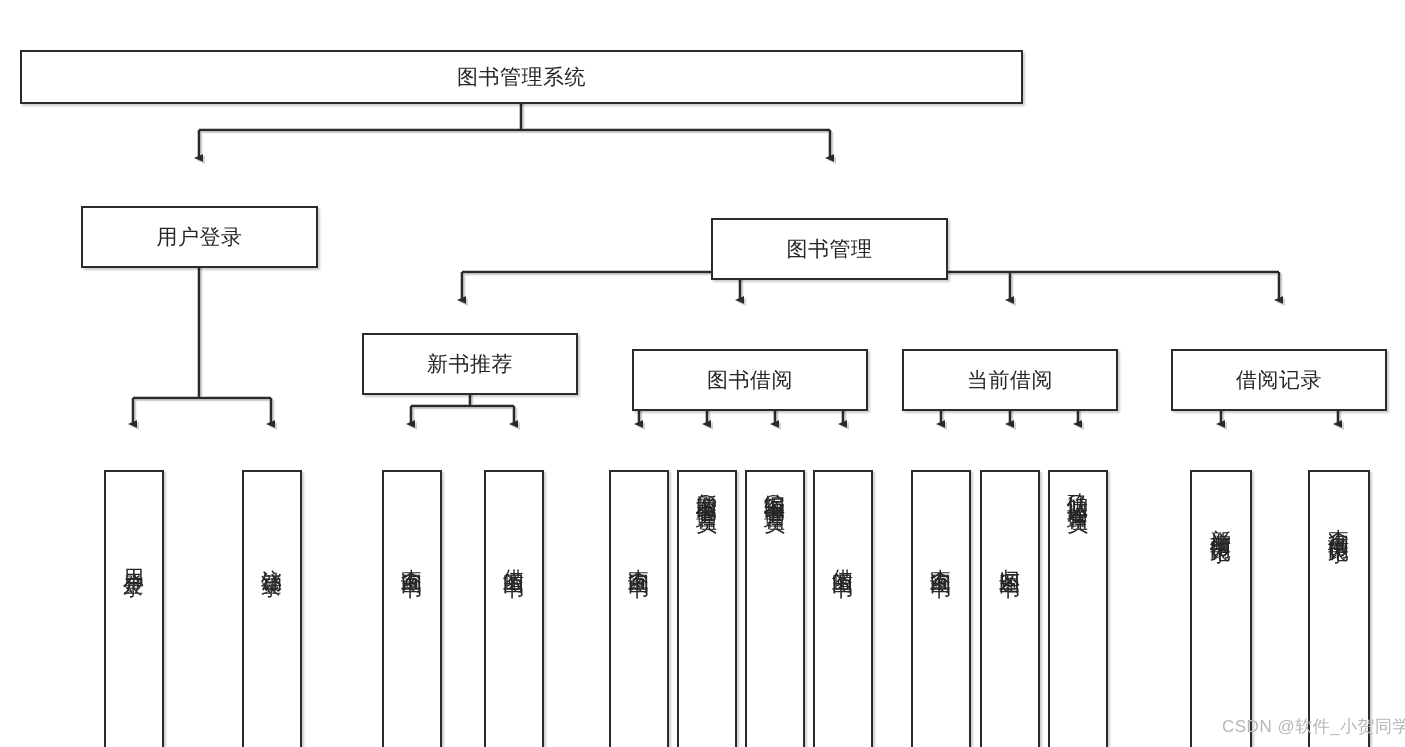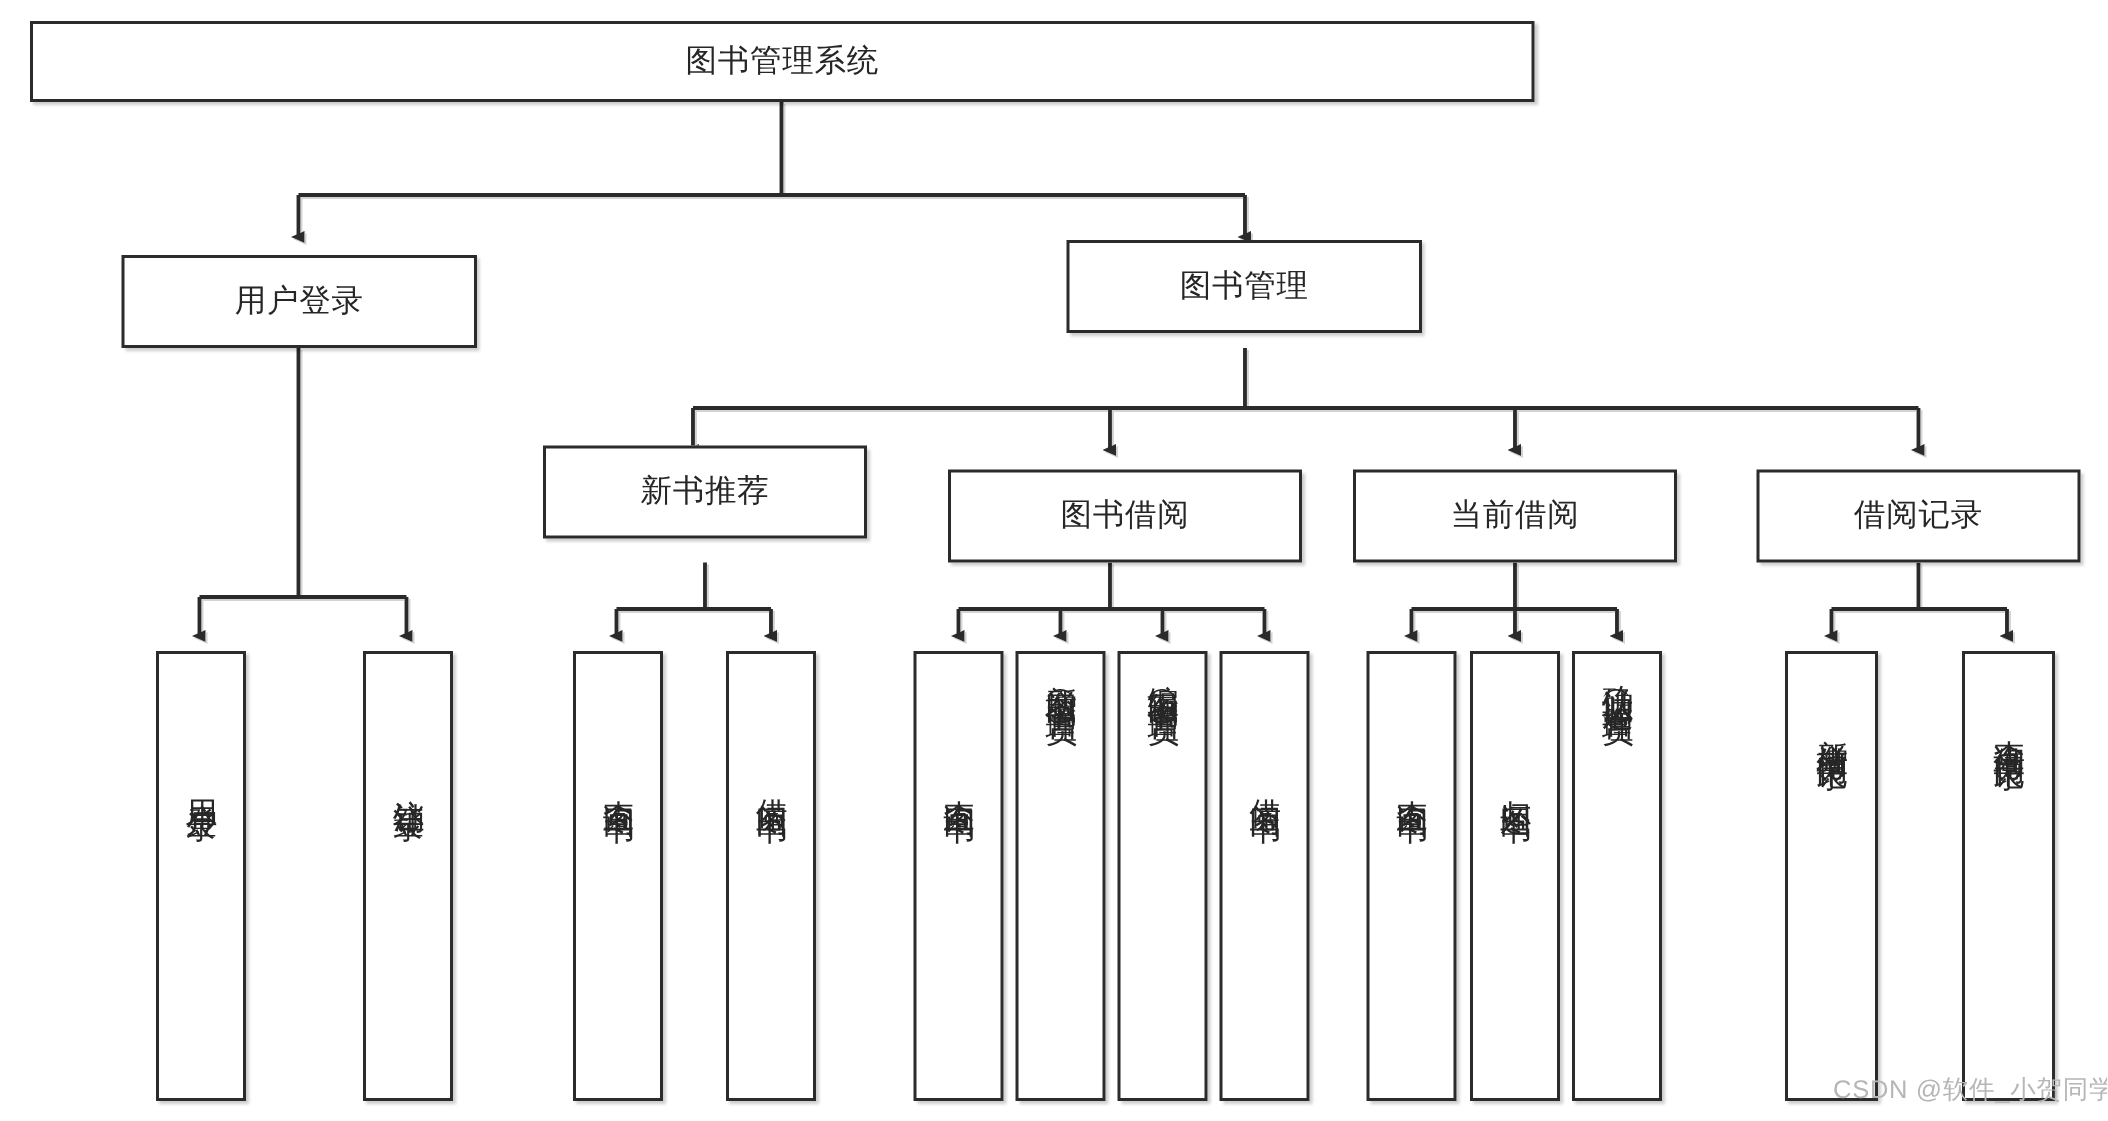--- a/index.html
+++ b/index.html
@@ -29,20 +29,21 @@
   .node {
     position: absolute;
     box-sizing: border-box;
     background: #ffffff;
     border: 2px solid #2b2b2b;
     box-shadow: 2px 2px 2px rgba(0,0,0,0.20);
     display: flex;
     align-items: center;
     justify-content: center;
     color: #262626;
+    margin-top: 36px;
   }
   .node .label {
     text-align: center;
     line-height: 1.08;
     white-space: pre;
   }
   
   .node.horiz .label {
     font-size: 21px;
     letter-spacing: 0.5px;
@@ -138,21 +139,21 @@
     </g>
   </svg>
 
   <div class="node horiz" style="left:20px; top:14px; width:1003px; height:54px;">
     <span class="label">图书管理系统</span>
   </div>
 
   <div class="node horiz" style="left:81px; top:170px; width:237px; height:62px;">
     <span class="label">用户登录</span>
   </div>
-  <div class="node horiz" style="left:711px; top:160px; width:237px; height:62px;">
+  <div class="node horiz" style="left:711px; top:182px; width:237px; height:62px;">
     <span class="label">图书管理</span>
   </div>
 
   <div class="node horiz" style="left:362px; top:297px; width:216px; height:62px;">
     <span class="label">新书推荐</span>
   </div>
   <div class="node horiz" style="left:632px; top:313px; width:236px; height:62px;">
     <span class="label">图书借阅</span>
   </div>
   <div class="node horiz" style="left:902px; top:313px; width:216px; height:62px;">

